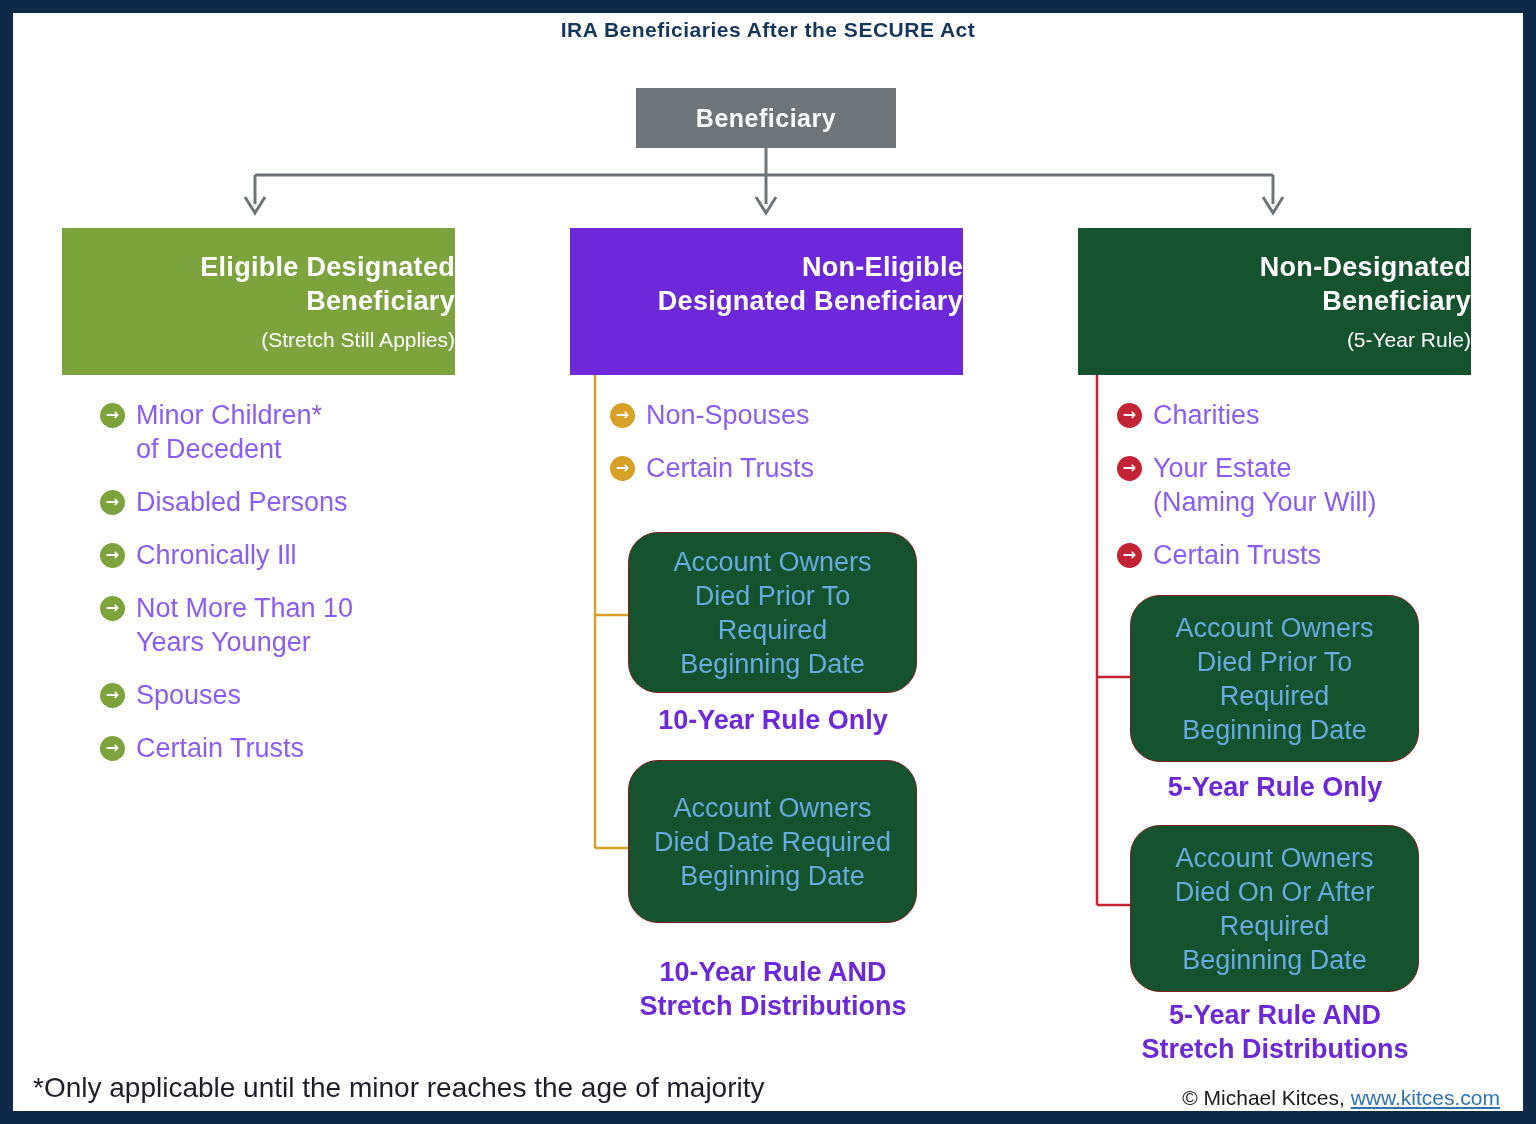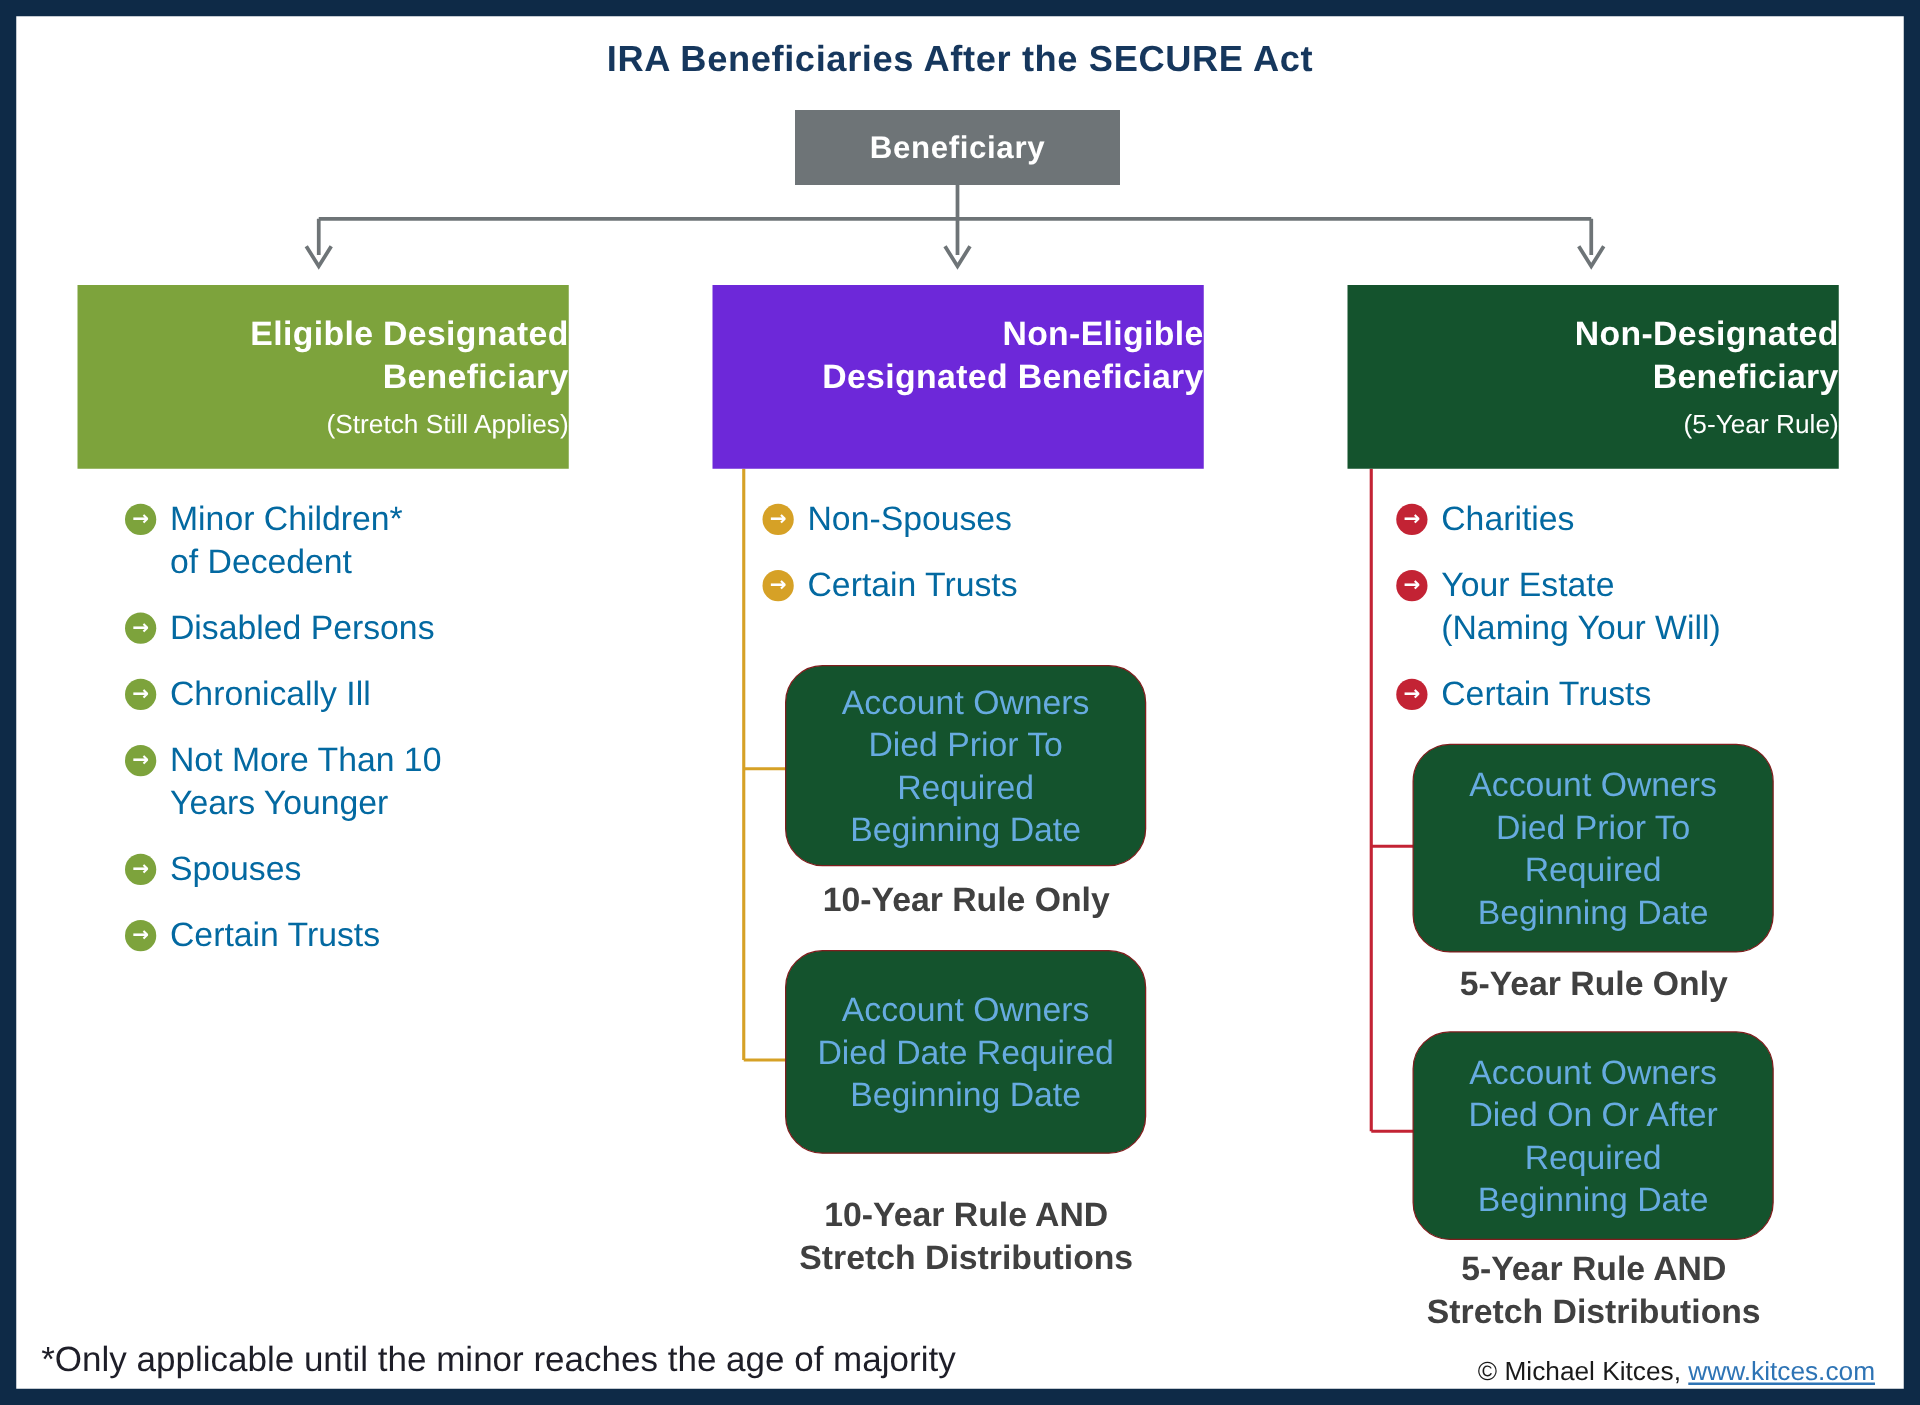--- a/index.html
+++ b/index.html
@@ -14,23 +14,23 @@
   .frame {
     position: absolute; inset: 0;
     border: 13px solid #0E2A47;
     pointer-events: none;
     z-index: 20;
   }
   .connectors { position: absolute; left: 0; top: 0; z-index: 1; }
 
   .title {
     position: absolute; left: 0; right: 0; top: 18px;
-    margin: 14px;
+    margin: 0;
     text-align: center;
-    font-size: 29px; font-weight: bold;
+    font-size: 21px; font-weight: bold;
     letter-spacing: 0.5px;
     color: #16375D;
     z-index: 3;
   }
   .root-box {
     position: absolute; left: 636px; top: 88px;
     width: 260px; height: 60px;
     background: #6E7477;
     color: #ffffff;
     font-size: 25px; font-weight: bold; letter-spacing: 0.5px;
@@ -68,21 +68,21 @@
     display: flex; align-items: center; justify-content: center;
   }
   .bullet.green { background: #7DA33C; }
   .bullet.gold  { background: #D6A126; }
   .bullet.red   { background: #C32334; }
   .ar {
     color: #ffffff; font-size: 16px; font-weight: bold;
     font-family: "DejaVu Sans", sans-serif; line-height: 1;
     transform: translateY(-1px);
   }
-  .li-text { font-size: 27px; line-height: 34px; color: #0369a1; }
+  .li-text { font-size: 27px; line-height: 34px; color: #8b5cf6; }
   .ln { display: block; }
 
   .bluebox {
     position: absolute;
     box-sizing: border-box;
     border: 1px solid #7f1d1d;
     border-radius: 30px;
     color: #67ABE0;
     font-size: 27px; line-height: 34px;
     display: flex; flex-direction: column; justify-content: center;
@@ -92,21 +92,21 @@
   }
   #mid-box1 { left: 628px; top: 532px; width: 289px; height: 161px; }
   #mid-box2 { left: 628px; top: 760px; width: 289px; height: 163px; }
   #red-box1 { left: 1130px; top: 595px; width: 289px; height: 167px; }
   #red-box2 { left: 1130px; top: 825px; width: 289px; height: 167px; }
 
   .rule-label {
     position: absolute;
     text-align: center;
     font-size: 27px; font-weight: bold; line-height: 34px;
-    color: #404040;
+    color: #6d28d9;
     z-index: 3;
   }
   #mid-label1 { left: 613px;  top: 703px;  width: 320px; }
   #mid-label2 { left: 598px;  top: 955px;  width: 350px; }
   #red-label1 { left: 1115px; top: 770px;  width: 320px; }
   #red-label2 { left: 1100px; top: 998px;  width: 350px; }
 
   .footnote {
     position: absolute; left: 33px; top: 1072px;
     font-size: 28px; color: #1E1E28;

